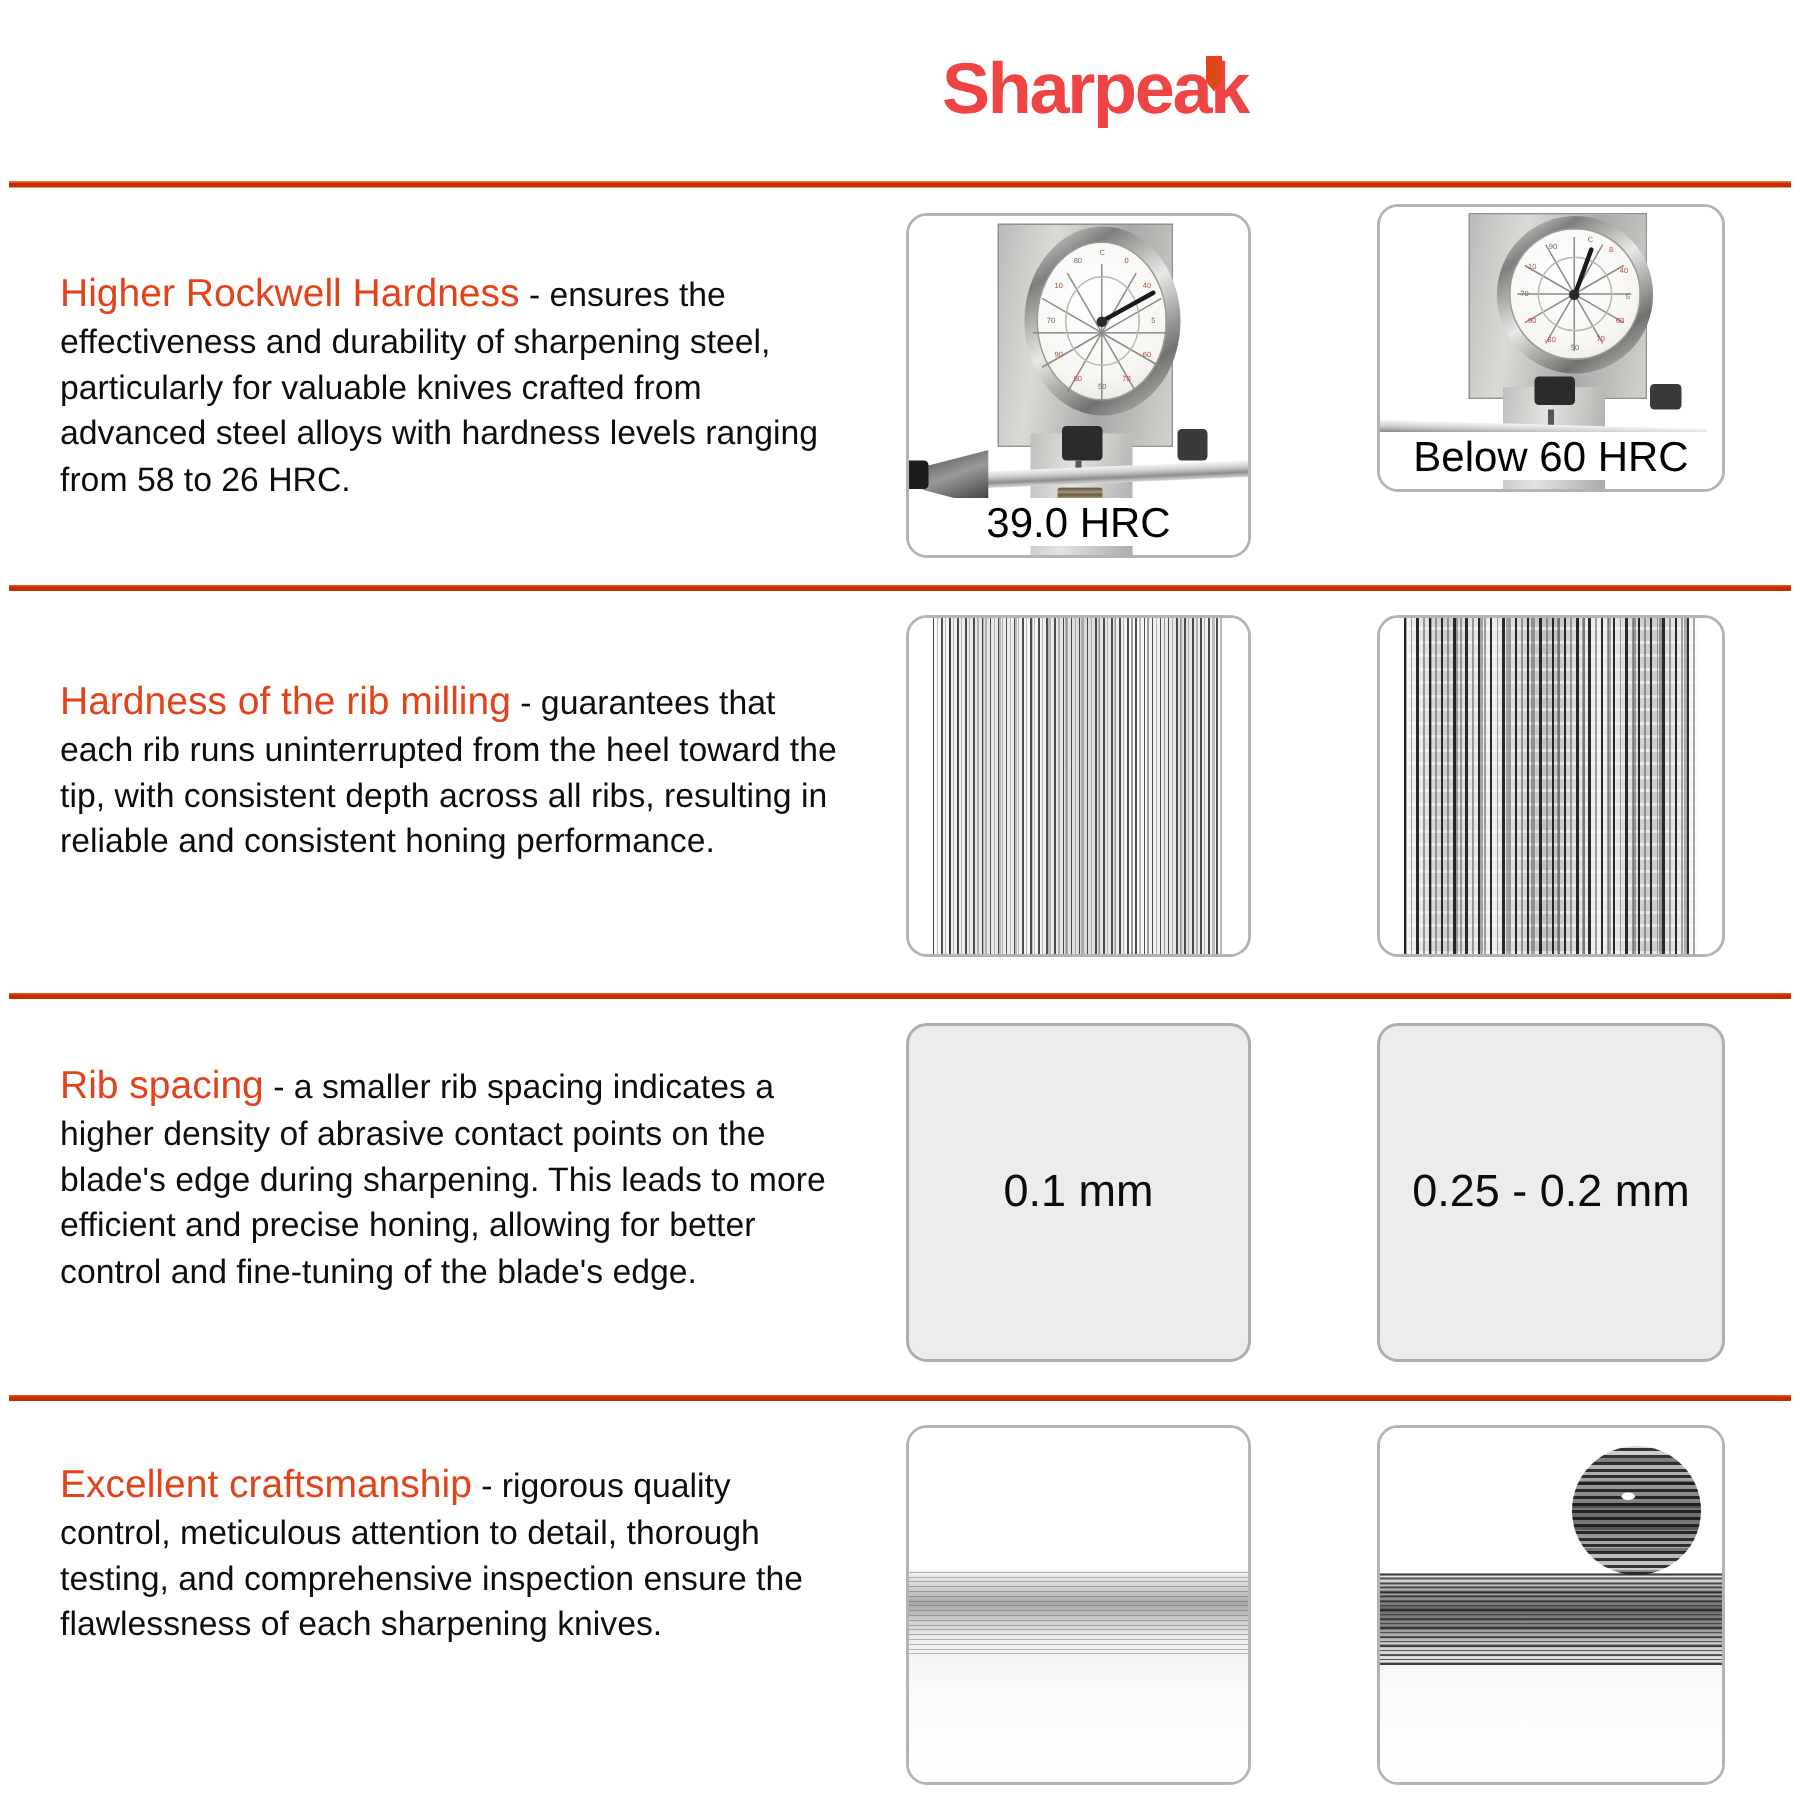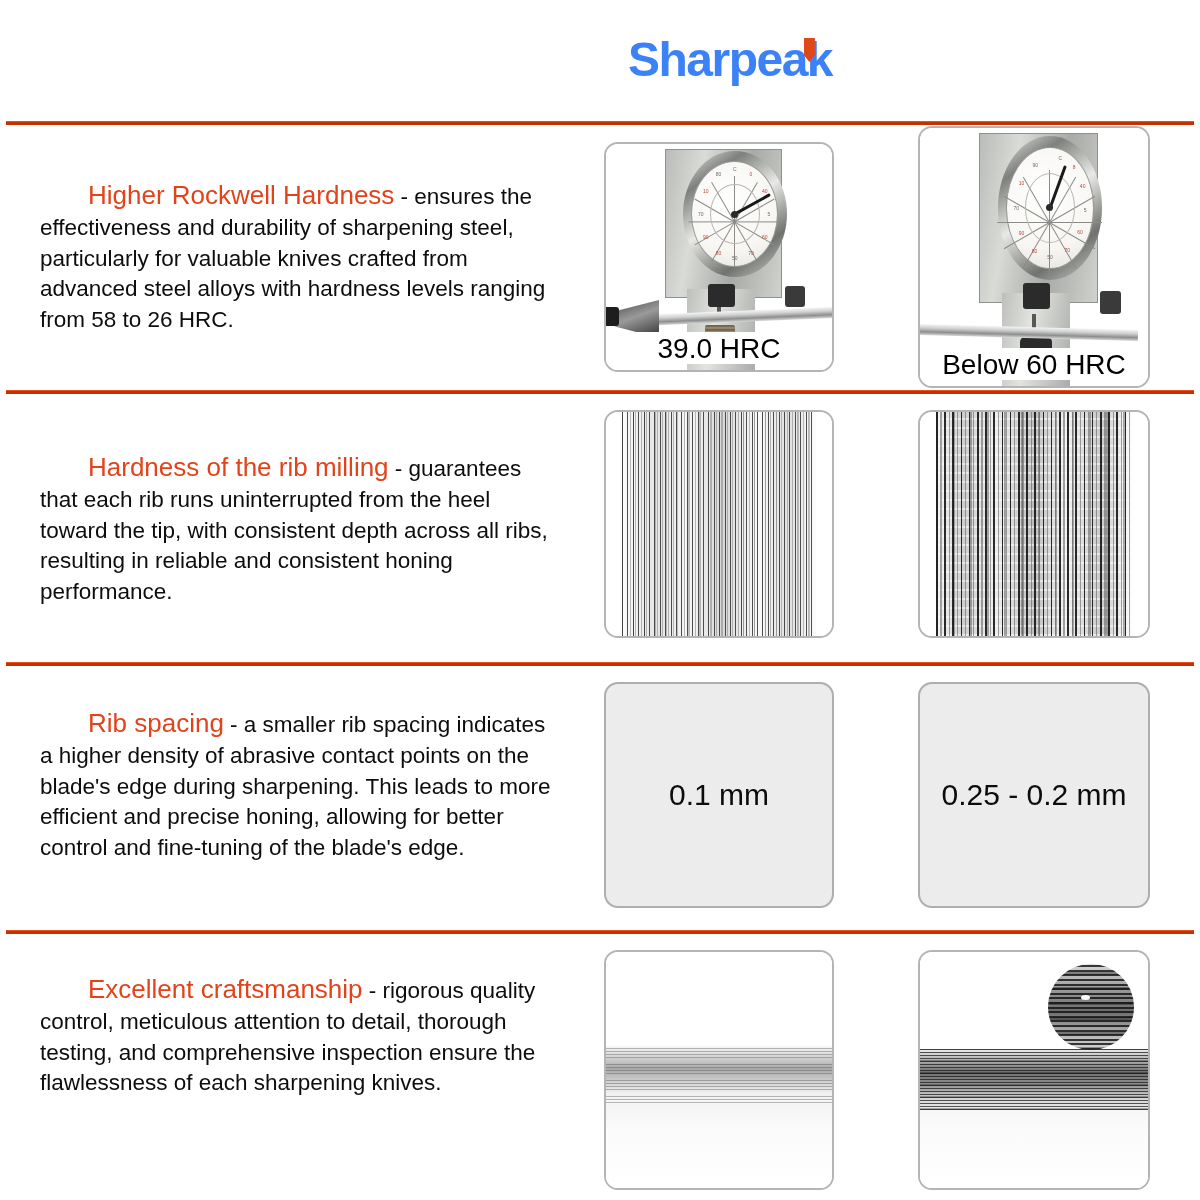--- a/index.html
+++ b/index.html
@@ -27,21 +27,21 @@
   }
 
   .brand-logo {
     position: absolute;
     left: 600px; top: 36px;
     width: 260px;
     text-align: center;
     font-size: 48px;
     font-weight: bold;
     letter-spacing: -1.5px;
-    color: #3b82f6;
+    color: #ef4444;
     line-height: 1;
     white-space: nowrap;
   }
   .brand-logo .flag {
     position: relative;
     display: inline-block;
     width: 0; height: 0;
   }
   .brand-logo .flag::after {
     content: "";
@@ -80,21 +80,20 @@
     left: 40px;
     width: 520px;
     font-size: 22.5px;
     line-height: 1.37;
     color: #0d0d0d;
   }
   .row-text .lead {
     color: #e2431a;
     font-size: 26px;
     line-height: 1.22;
-    margin-left: 48px;
   }
 
   
   .card {
     position: absolute;
     border: 2px solid #b4b4b4;
     border-radius: 14px;
     background: #ffffff;
     overflow: hidden;
   }
@@ -385,21 +384,21 @@
             <div class="numeral red" style="left:16%;top:28%">10</div>
             <div class="numeral" style="left:31%;top:12%">80</div>
             <div class="needle" style="transform:rotate(-119deg)"></div>
             <div class="hub"></div>
           </div>
         </div>
       </div>
       <div class="card-label">39.0 HRC</div>
     </div>
 
-    <div class="card theirs" style="top:126px;width:232px;height:262px">
+    <div class="card theirs" style="top:136px;width:232px;height:192px">
       <div class="tester">
         <div class="plate"></div>
         <div class="column"></div>
         <div class="anvil" style="top:60%;height:10%"></div>
         <div class="indenter"></div>
         <div class="anvil" style="top:81%;height:12%;left:44%;width:14%;border-radius:5px"></div>
         <div class="knob"></div>
         <div class="rod" style="left:-2%;top:77%;width:98%;transform:rotate(1.6deg)"></div>
 
         <div class="dial-ring">

